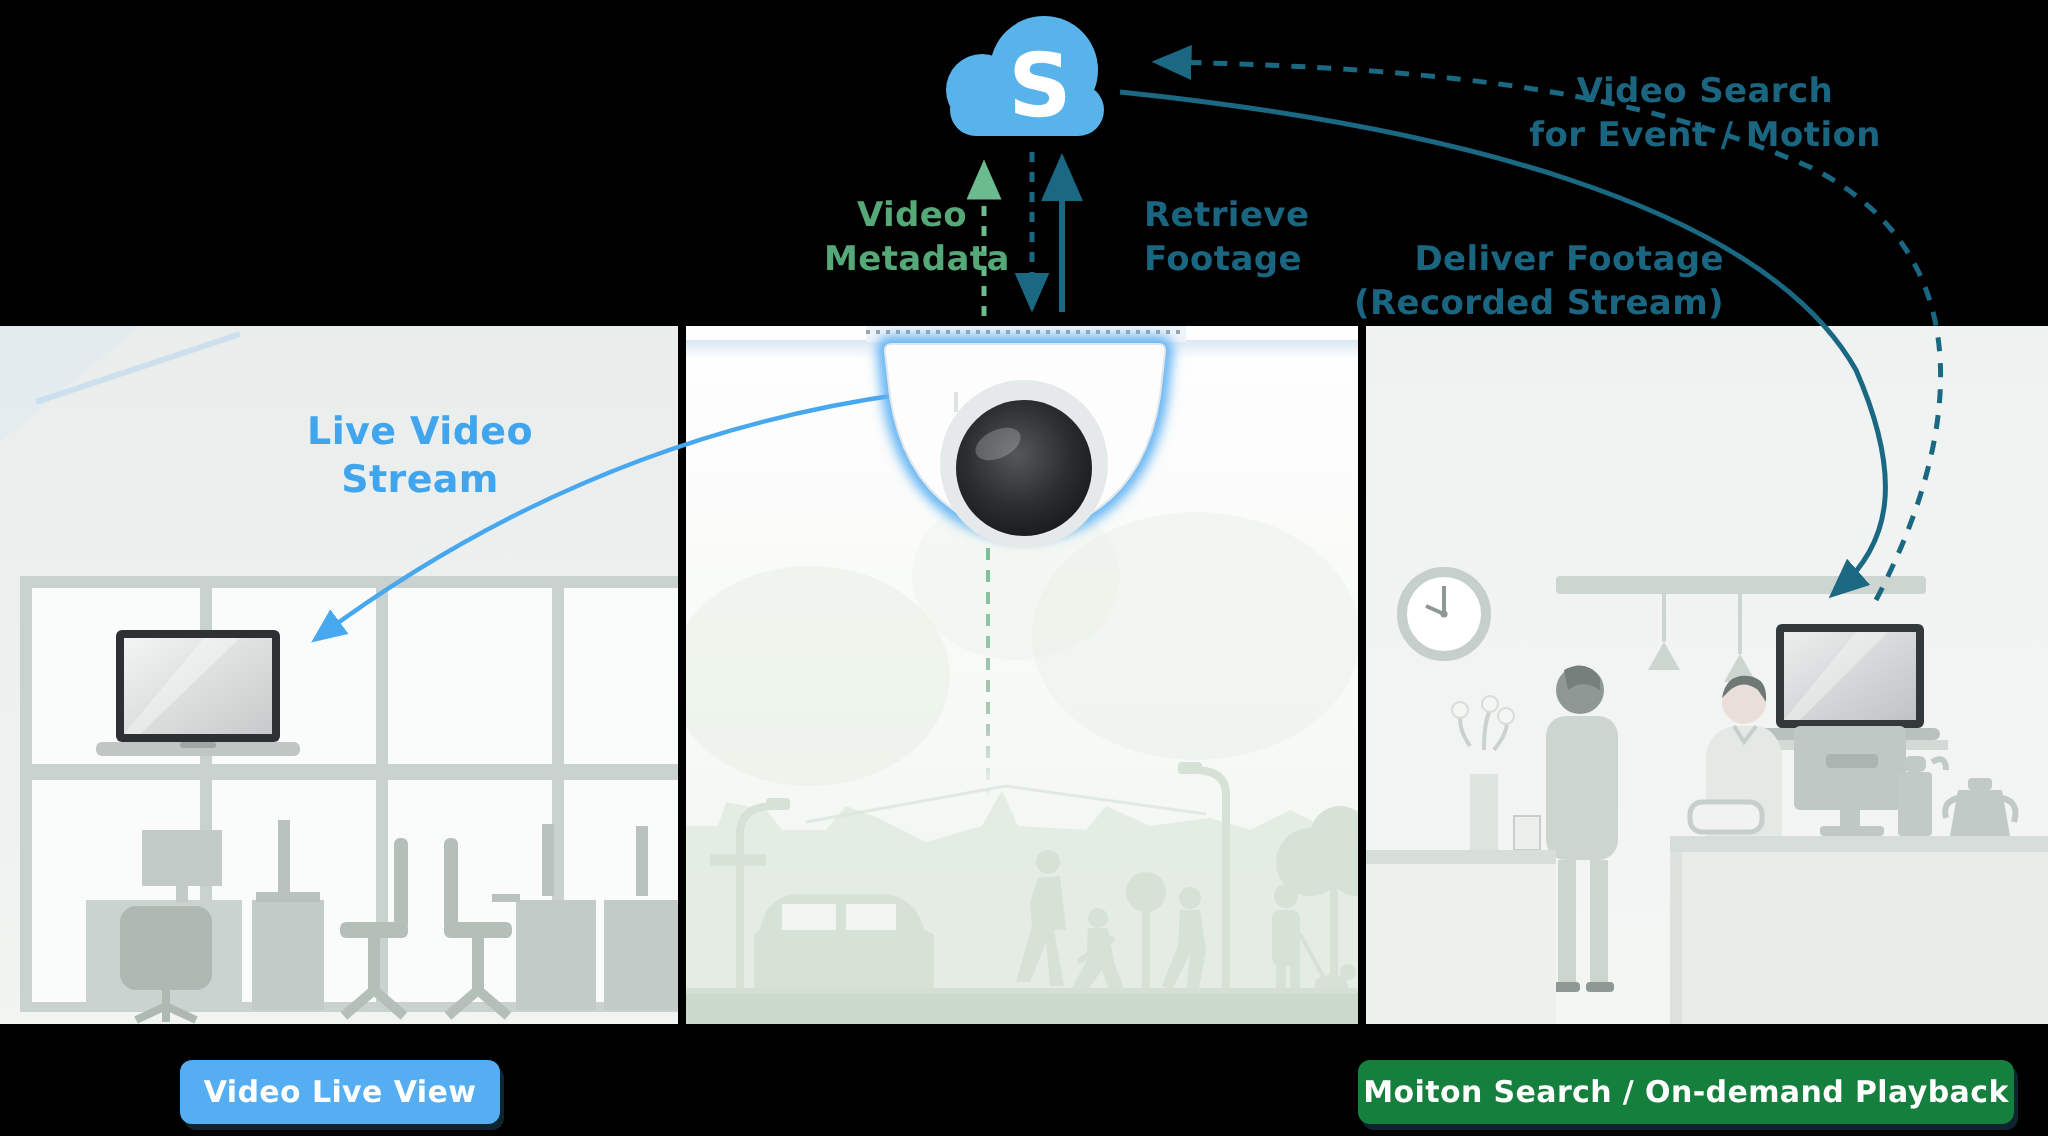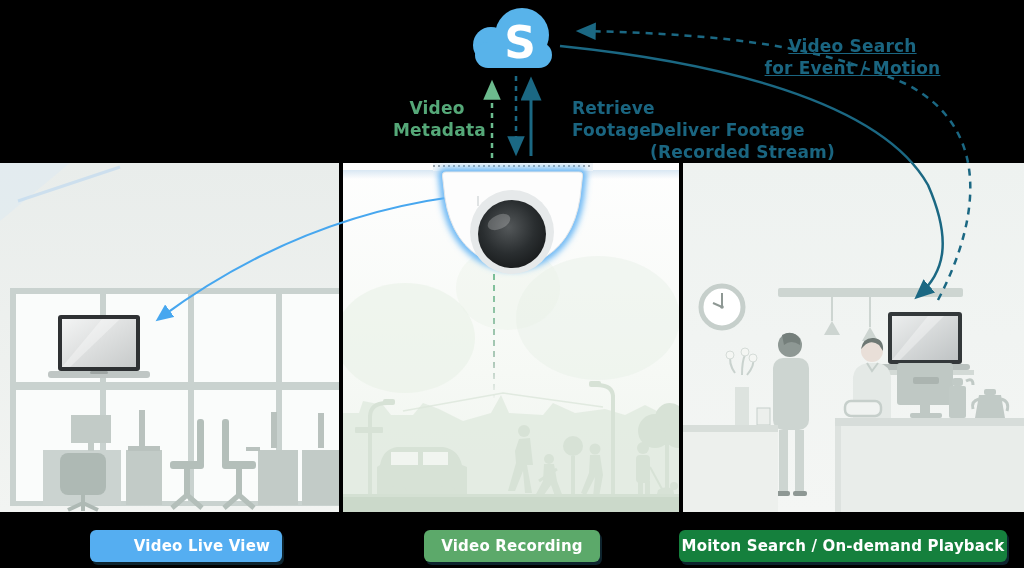--- a/index.html
+++ b/index.html
@@ -5,29 +5,29 @@
   html,body{margin:0;padding:0;background:#000;}
   .canvas{position:relative;width:1024px;height:568px;background:#000;overflow:hidden;
           font-family:"DejaVu Sans",sans-serif;}
   .panel{position:absolute;top:163px;height:349px;overflow:hidden;}
   .panel svg{display:block;}
   #panel-left{left:0;width:339px;}
   #panel-mid{left:343px;width:336px;}
   #panel-right{left:683px;width:341px;}
   .overlay{position:absolute;left:0;top:0;width:1024px;height:568px;pointer-events:none;}
   .lbl{position:absolute;font-weight:bold;white-space:pre-line;line-height:1.28;letter-spacing:.2px;}
-  #lbl-metadata{left:393px;top:98px;width:88px;text-align:center;color:#55A878;font-size:17px;}
+  #lbl-metadata{left:412px;top:98px;width:88px;text-align:center;color:#55A878;font-size:17px;}
   #lbl-retrieve{left:548px;top:98px;width:100px;text-align:left;color:#1A6580;font-size:17px;margin-left:24px;}
-  #lbl-search{left:755px;top:36px;width:195px;text-align:center;color:#1A6580;font-size:17px;text-decoration:underline;}
-  #lbl-deliver{left:650px;top:120px;width:212px;text-align:left;color:#1A6580;font-size:17px;}
+  #lbl-search{left:755px;top:36px;width:195px;text-align:center;color:#1A6580;font-size:17px;}
+  #lbl-deliver{left:650px;top:120px;width:212px;text-align:right;color:#1A6580;font-size:17px;}
   #lbl-live{left:115px;top:204px;width:190px;text-align:center;color:#41A5EE;font-size:19px;}
   .btn{position:absolute;top:530px;height:32px;border-radius:6px;color:#fff;font-weight:bold;
        font-size:15px;display:flex;align-items:center;justify-content:center;
        box-shadow:2px 3px 0 rgba(16,42,54,.85);cursor:pointer;letter-spacing:.2px;}
-  #btn-live{left:90px;width:160px;background:#55AEF1;padding-left:32px;}
+  #btn-live{left:90px;width:160px;background:#55AEF1;}
   #btn-rec{left:424px;width:176px;background:#5CA96A;}
   #btn-search{left:679px;width:328px;background:#15803d;}
   .mid-ceiling{position:absolute;left:343px;top:170px;width:336px;height:9px;
        background:linear-gradient(180deg,#D9E7F3,rgba(255,255,255,0));}
 </style>
 </head>
 <body>
 
 <div class="canvas">
 
@@ -310,18 +310,18 @@
   </svg>
 
   <div class="lbl" id="lbl-metadata">Video
 Metadata</div>
   <div class="lbl" id="lbl-retrieve">Retrieve
 Footage</div>
   <div class="lbl" id="lbl-search">Video Search
 for Event / Motion</div>
   <div class="lbl" id="lbl-deliver">Deliver Footage
 (Recorded Stream)</div>
+  <div class="lbl" id="lbl-live">Live Video Stream</div>
 
   <div class="btn" id="btn-live">Video Live View</div>
-  <div class="btn" id="btn-rec">Video Recording</div>
   <div class="btn" id="btn-search">Moiton Search / On-demand Playback</div>
 
 </div>
 
 </body></html>

